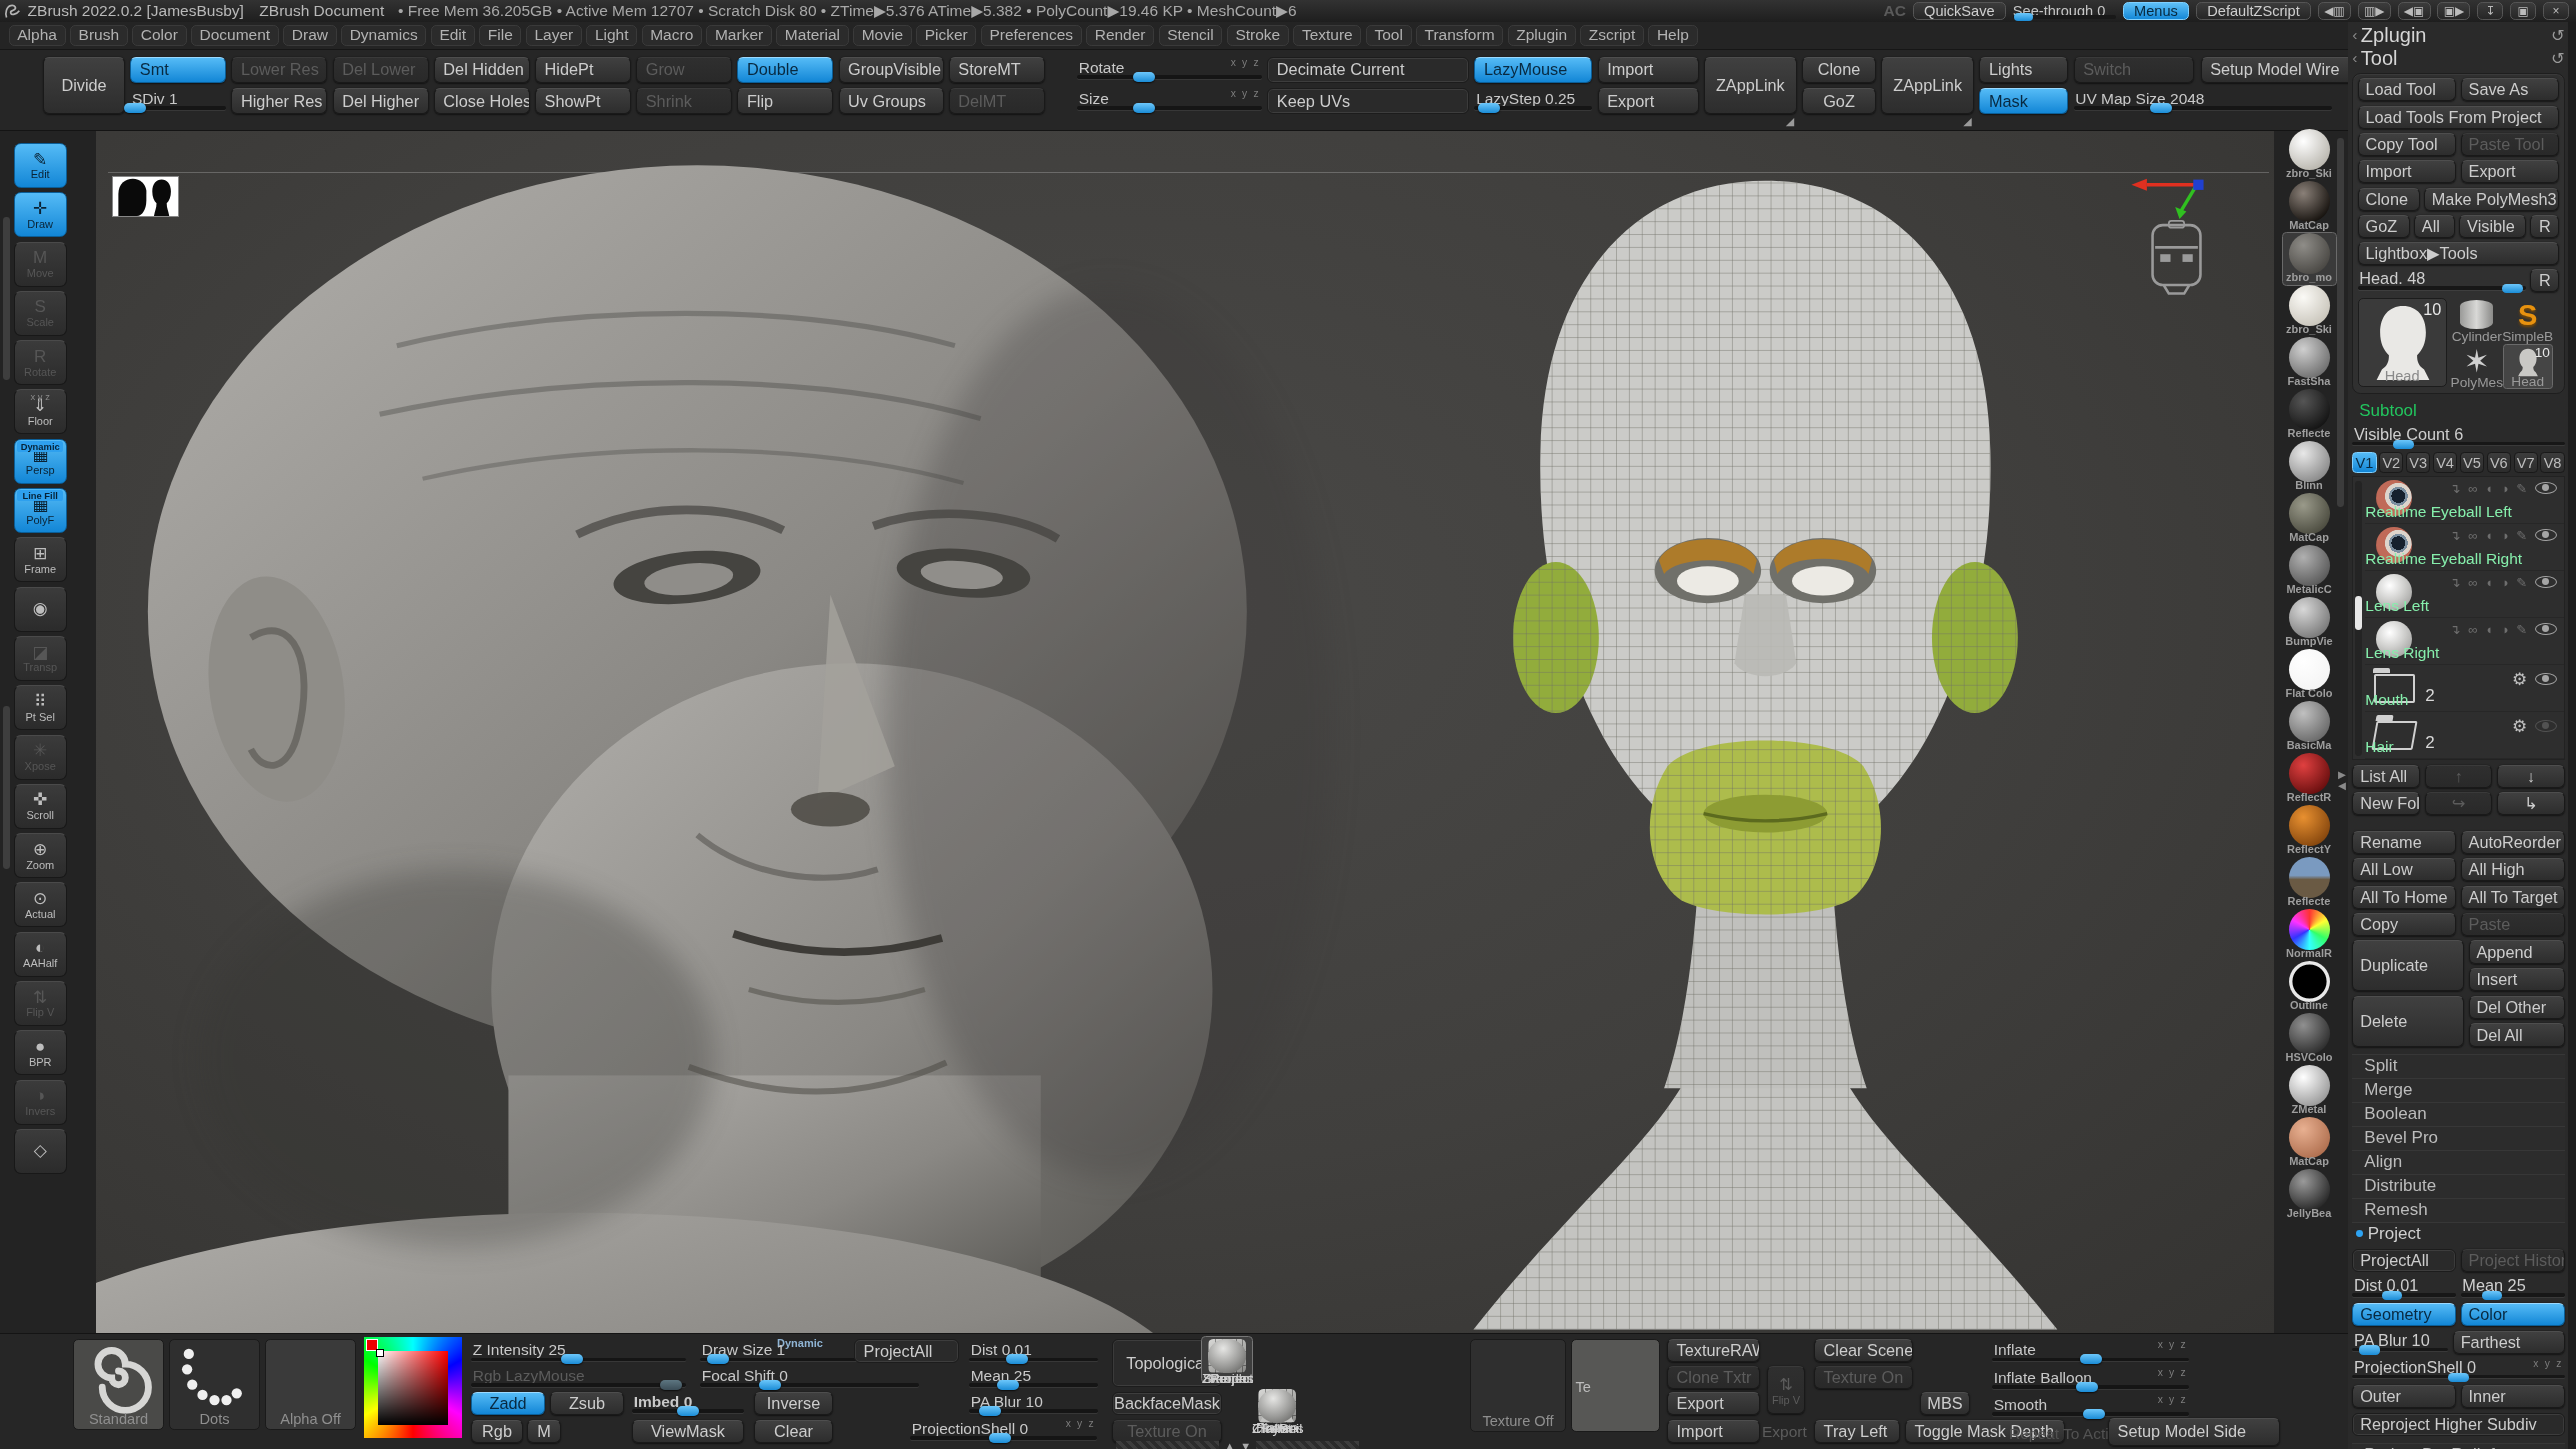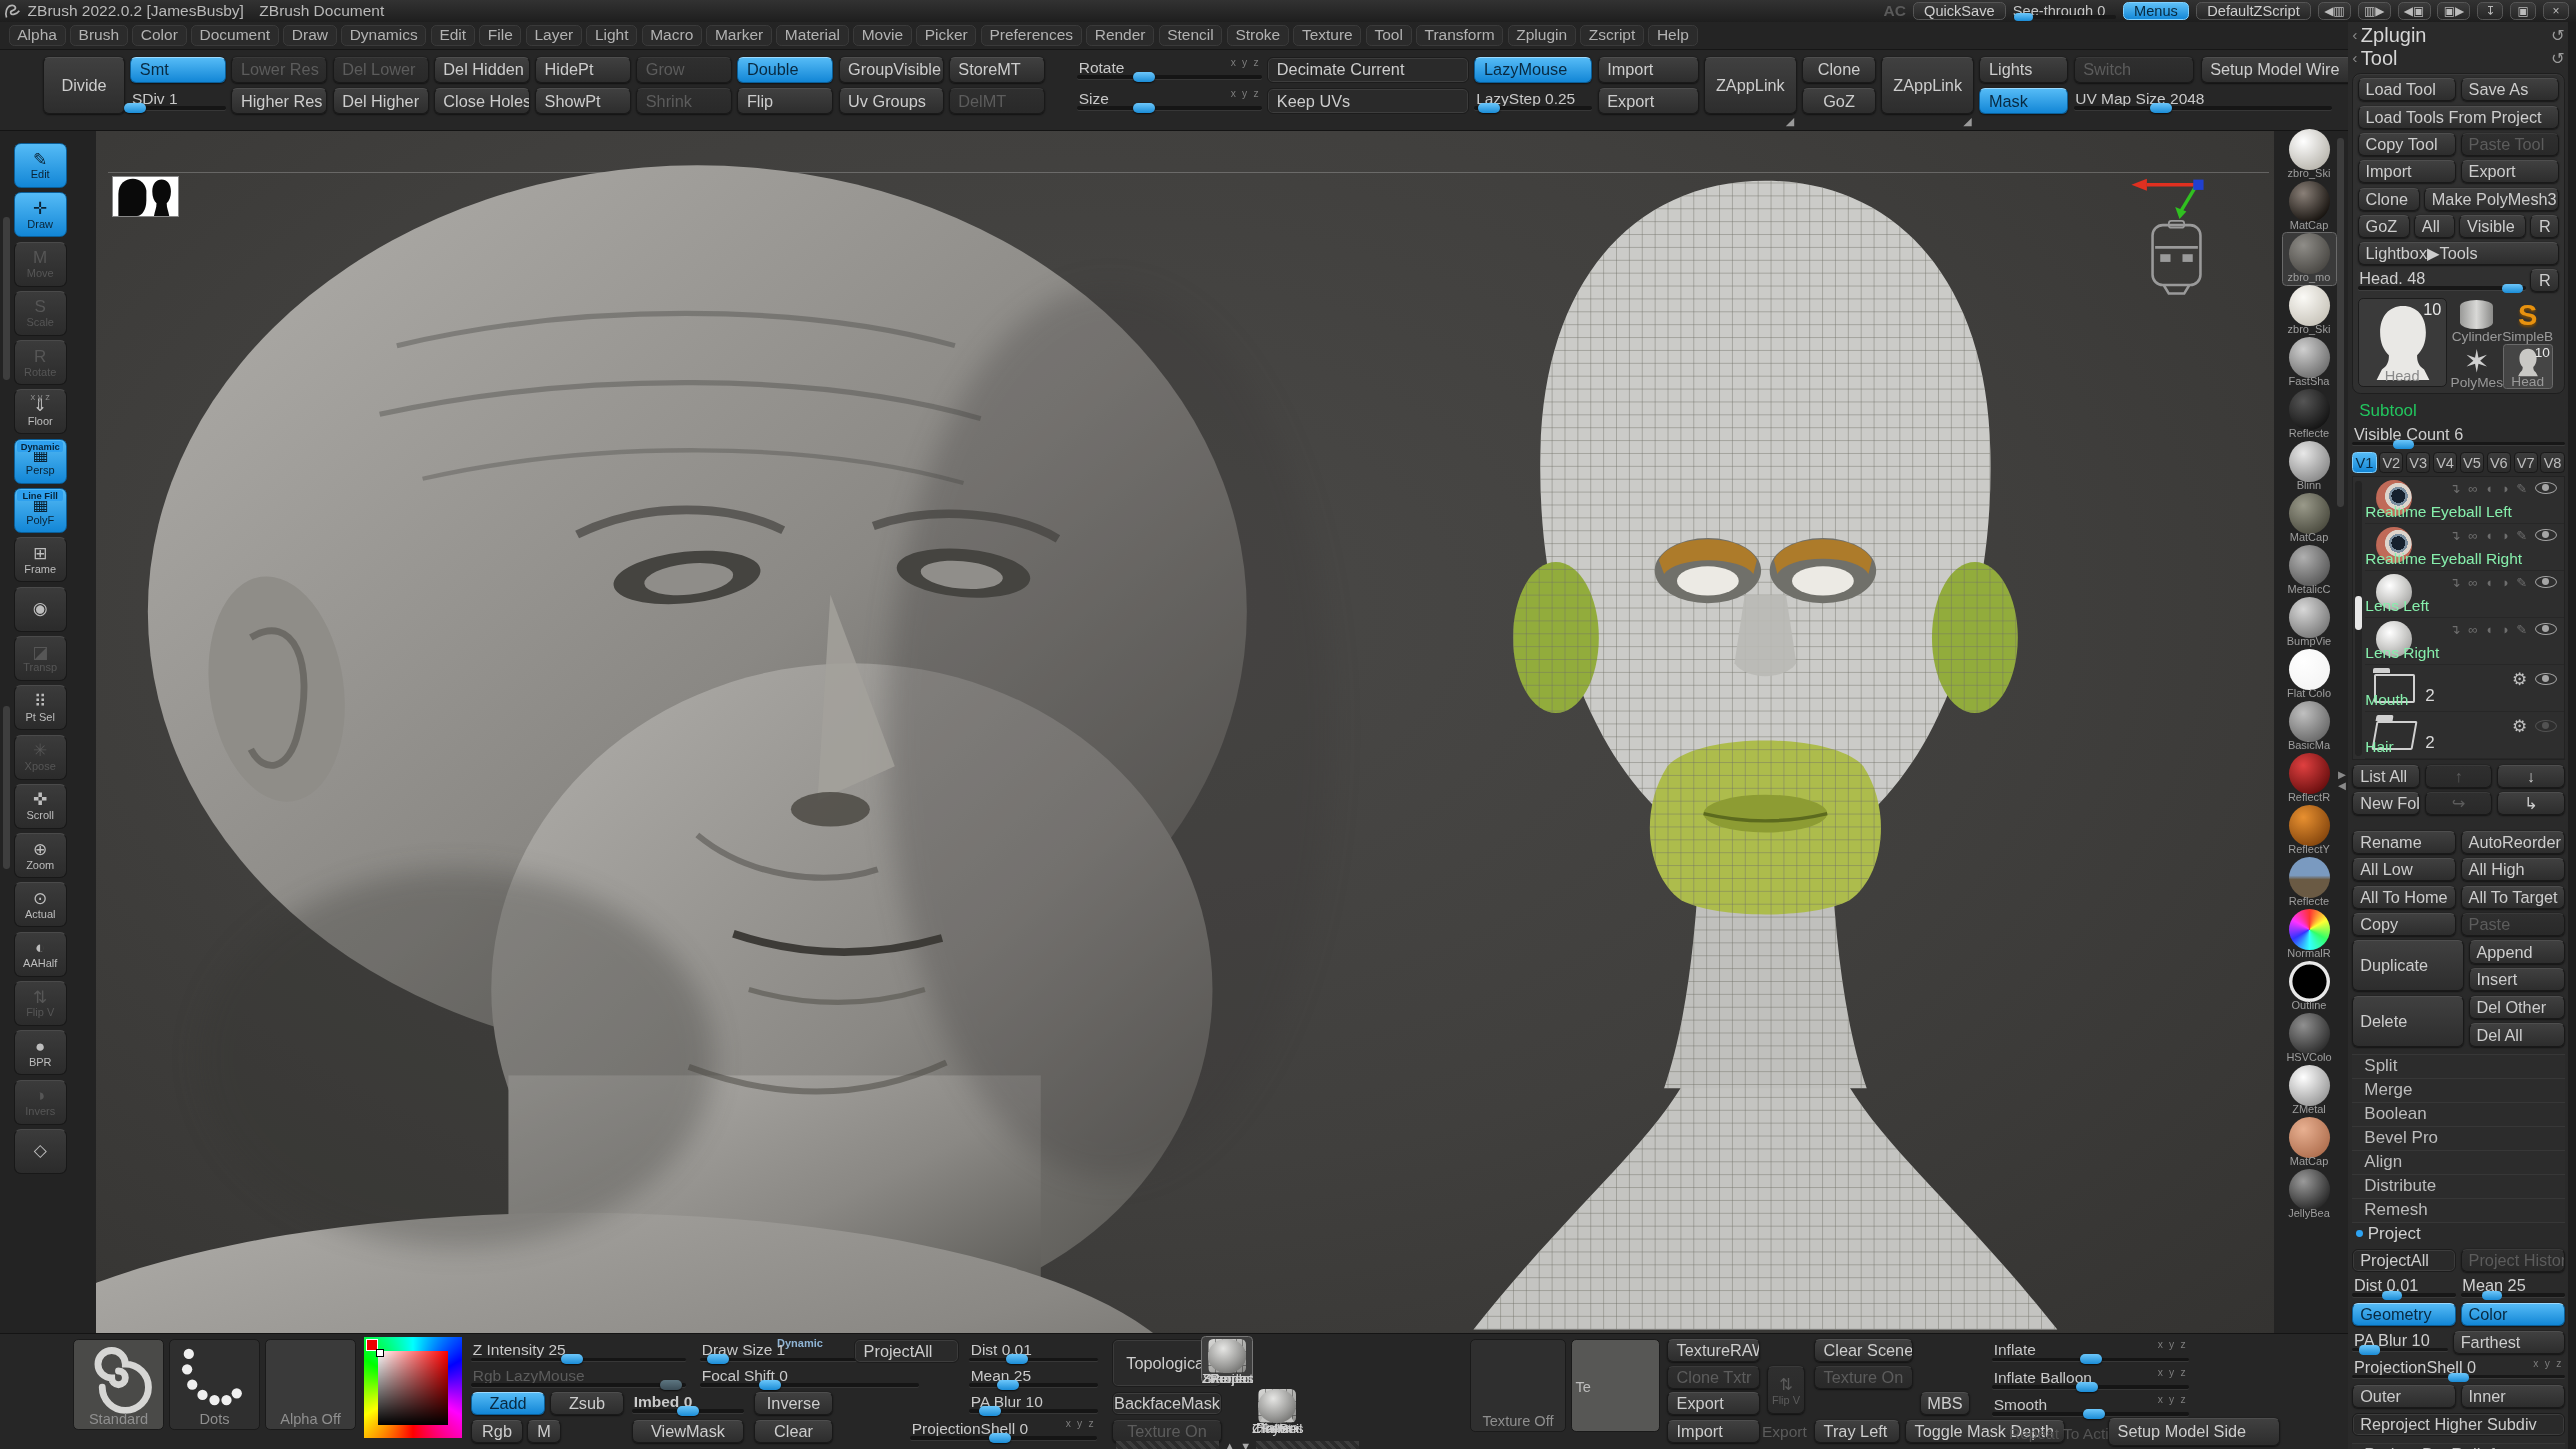--- a/index.html
+++ b/index.html
@@ -83,21 +83,21 @@
   .canvas { left:96px; top:131px; width:2178px; height:1202px;
     background:radial-gradient(ellipse at 45% 40%, #4a4947 0%, #403f3d 55%, #343331 100%); }
   .doc-edge { position:absolute; left:12px; right:5.2px; top:41px; border-top:0.9px solid rgba(255,255,255,.22); }
   .refthumb { position:absolute; left:15.5px; top:45px; width:67px; height:41px; background:#fff;
     border:0.9px solid #888; }
   .gizmo { position:absolute; right:67px; top:45px; }
   .robothead { position:absolute; right:69px; top:89px; }
 
   
   .materials { left:2272px; top:129px; width:74px; height:1204px; }
-  .mat-item { position:relative; width:53px; height:52px; margin:0 auto; text-align:center; }
+  .mat-item { position:relative; width:53px; height:52px; margin:0 auto; text-align:center;font-weight:bold; }
   .mat-sphere { width:41px; height:41px; margin:0 auto; border-radius:50%;
     background:radial-gradient(circle at 35% 30%, var(--c1,#ccc) 0%, var(--c2,#555) 78%); }
   .mat-item.sel { outline:0.9px solid #6a6a6a; background:#3a3a3a; border-radius:3.4px; }
   .mat-item.rainbow .mat-sphere { background:conic-gradient(#f33,#ff3,#3f6,#3ff,#33f,#f3f,#f33); }
   .mat-item.outline .mat-sphere { background:#000; box-shadow:0 0 0 3.4px #e8e8e8 inset; }
   .mat-item.env .mat-sphere { background:linear-gradient(#7a9ac0 45%, #6a5a44 55%); border-radius:50%; }
   .mat-label { font-size:11px; color:#9e9e9e; margin-top:-2.6px; white-space:nowrap; overflow:hidden; }
   .mat-scroll { position:absolute; right:1.7px; top:8.6px; width:6.9px; height:369px; background:#3c3c3c; border-radius:3.4px; }
   .mat-arrows { position:absolute; right:0px; top:640px; font-size:10.3px; color:#8a8a8a; line-height:11px; }
 
@@ -196,20 +196,21 @@
 </style>
 </head>
 <body>
 
 <div class="abs titlebar">
   <svg class="zlogo" viewBox="0 0 22 20">
     <path d="M4 17 C2 12 4 4 9 3 C14 2 16 6 13 8 C10 10 8 9 9 12 C10 15 16 13 19 9" stroke="#b5b5b5" stroke-width="2" fill="none"></path>
   </svg>
   <span>ZBrush 2022.0.2 [JamesBusby]</span>
   <span style="margin-left:15.5px">ZBrush Document</span>
+  <span class="tstats">• Free Mem 36.205GB • Active Mem 12707 • Scratch Disk 80 •  ZTime▶5.376 ATime▶5.382 • PolyCount▶19.46 KP  • MeshCount▶6</span>
   <div class="tb-right">
     <span class="tb-ac">AC</span>
     <span class="tb-btn">QuickSave</span>
     <span class="tb-slider" style="--p: 10%;">
       <span>See-through 0</span>
       <span class="ttrack"></span>
       <span class="thandle"></span>
     </span>
     <span class="tb-btn blue">Menus</span>
     <span class="tb-btn">DefaultZScript</span>

